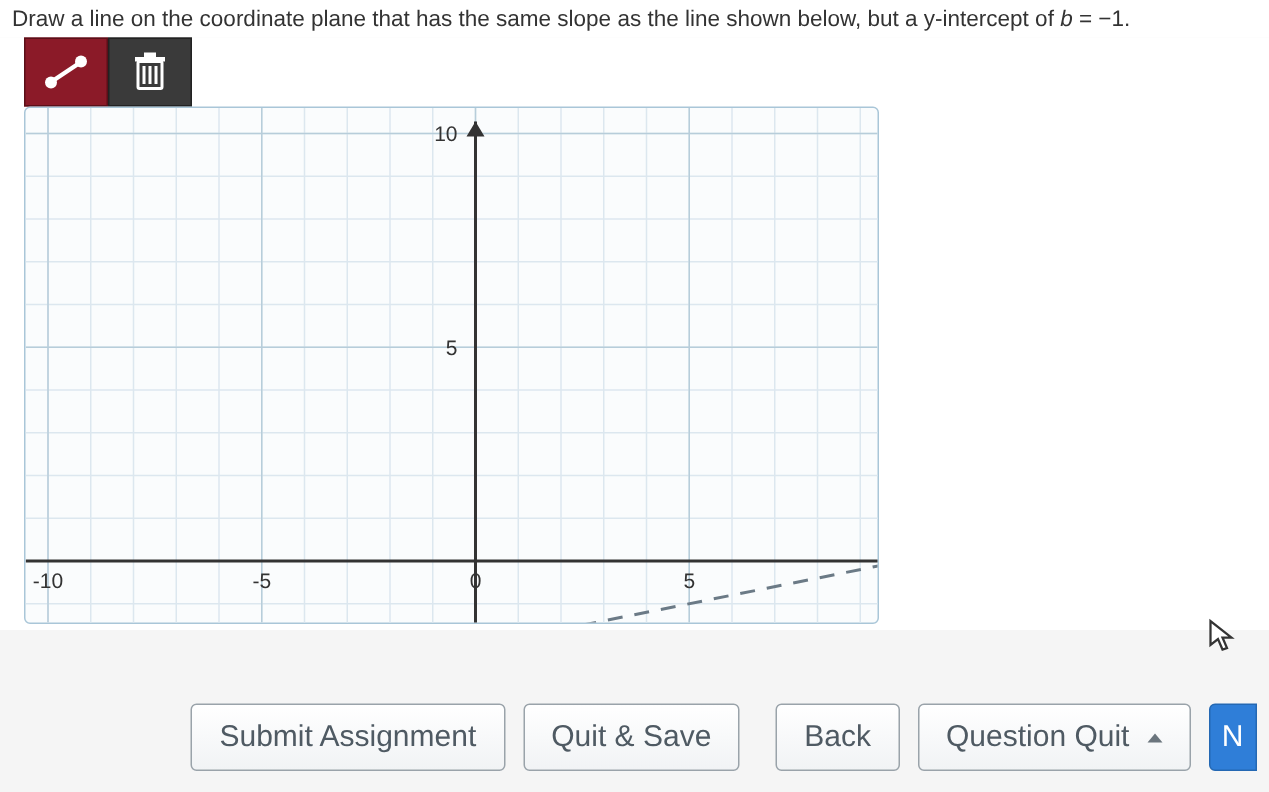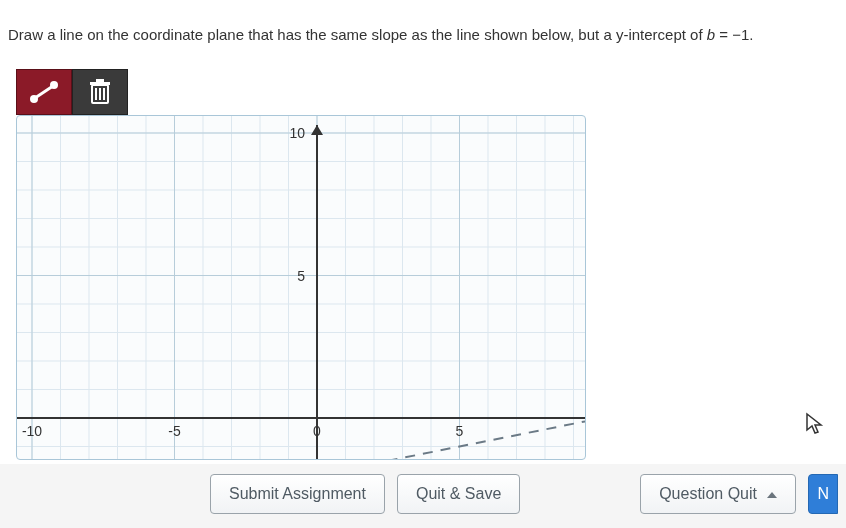--- a/index.html
+++ b/index.html
@@ -5,21 +5,21 @@
     * { margin: 0; padding: 0; box-sizing: border-box; }
     body {
       font-family: Arial, sans-serif;
       background: #f5f5f5;
       width: 846px;
       height: 528px;
       overflow: hidden;
       position: relative;
     }
     .prompt {
-      padding: 26px 8px;
+      padding: 4px 8px;
       font-size: 15px;
       color: #333;
       background: #fff;
     }
     .prompt .math-var { font-style: italic; }
     .content {
       background: #fff;
       padding: 0 16px 4px 16px;
     }
     .toolbar {
@@ -61,21 +61,21 @@
       display: flex;
       align-items: center;
       gap: 12px;
       padding: 0 8px;
     }
     .spacer-left { width: 190px; }
     .btn {
       border: 1px solid #9aa3aa;
       background: linear-gradient(#ffffff, #f1f3f5);
       padding: 10px 18px;
-      font-size: 16px;
+      font-size: 20px;
       color: #4f5a63;
       border-radius: 4px;
       cursor: pointer;
       white-space: nowrap;
     }
     .gap-flex { flex: 1; }
     .btn-next {
       background: #2f7ed8;
       border: 1px solid #2468b3;
       color: #fff;
@@ -184,20 +184,21 @@
         <line x1="300" y1="359" x2="585" y2="302" stroke="#6b7a86" stroke-width="2" stroke-dasharray="10 8"></line>
       </svg>
   </div>
 </div>
 
 <div class="footer">
   <div class="spacer-left"></div>
   <button class="btn">Submit Assignment</button>
   <button class="btn">Quit &amp; Save</button>
   <div class="gap-flex"></div>
+  <button class="btn">Back</button>
   <button class="btn">
     <span>Question Quit</span>
     <span class="caret-up"></span>
   </button>
   <button class="btn btn-next">N</button>
 </div>
 
 <svg class="cursor-arrow" width="22" height="24" viewBox="0 0 22 24">
   <path d="M3 2 L3 18 L8 14 L11 21 L14 20 L11 13 L17 13 Z" fill="#fff" stroke="#333" stroke-width="1.5"></path>
 </svg>

